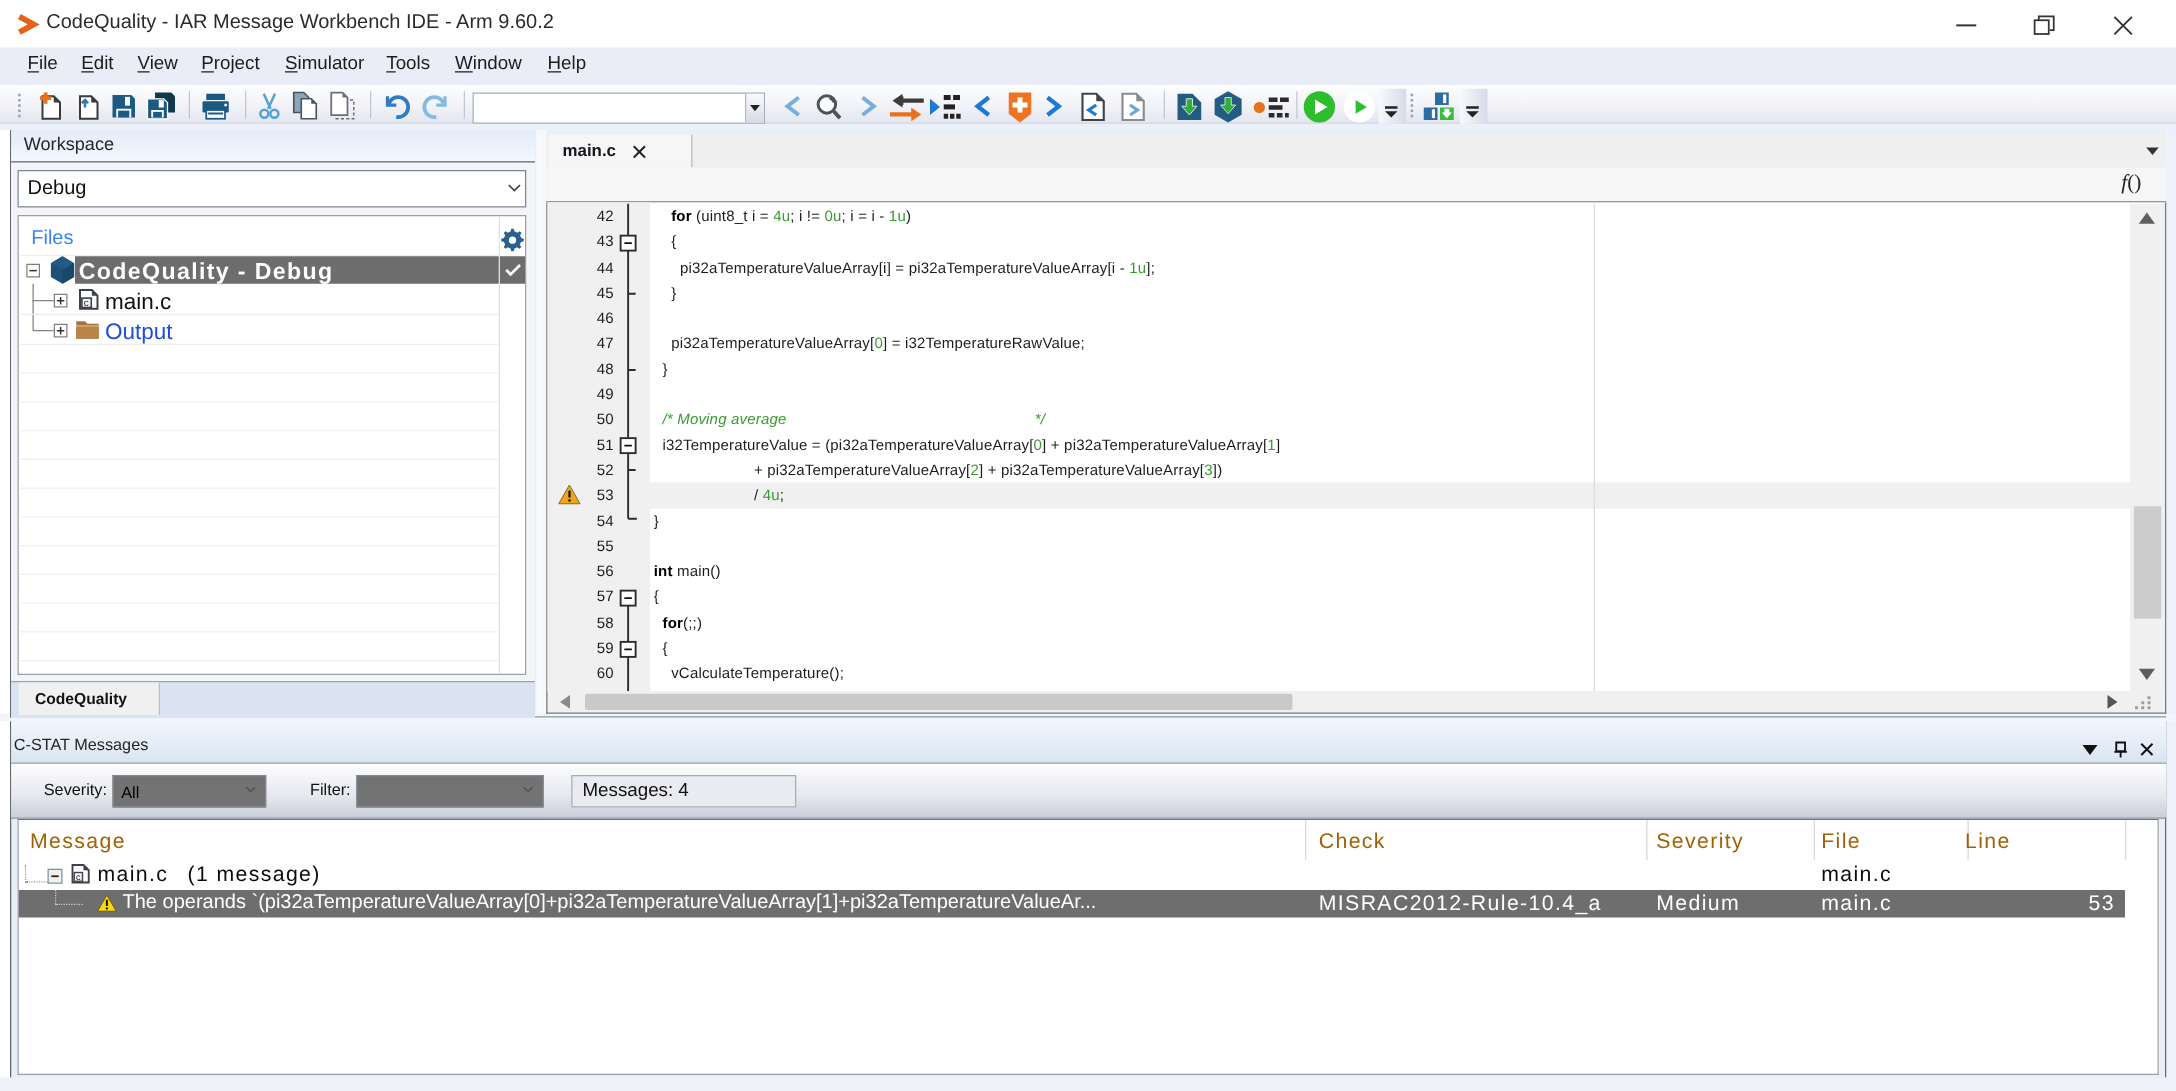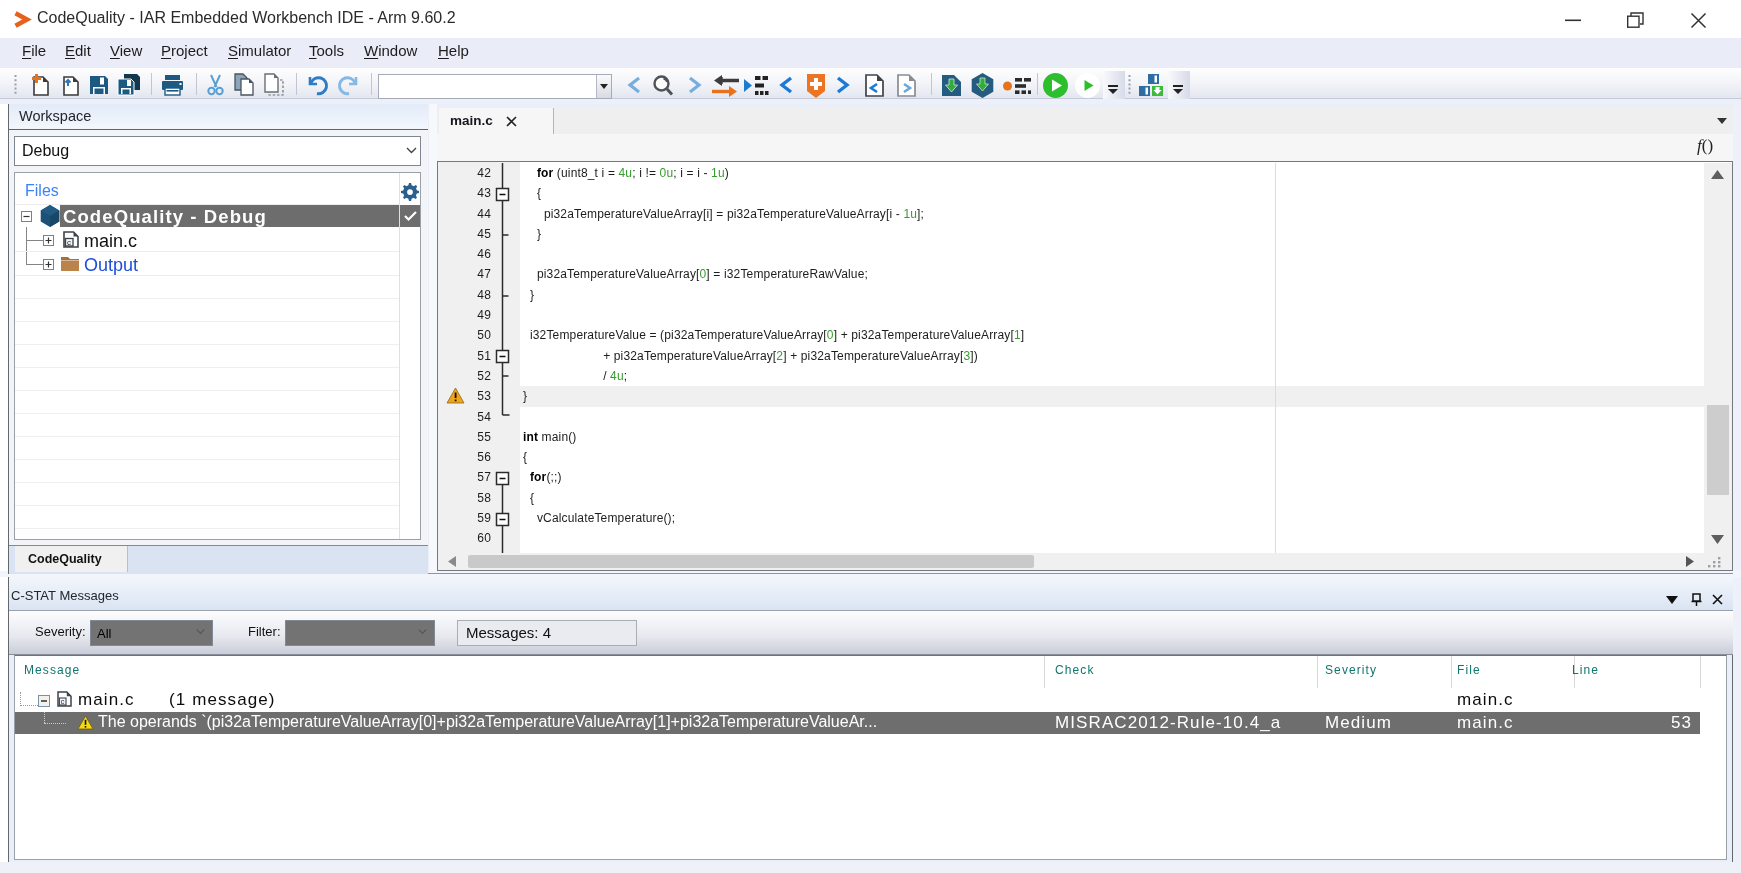--- a/index.html
+++ b/index.html
@@ -47,38 +47,38 @@
 #csPanel{left:8px;top:577px;width:1725px;height:285px;border-left:1px solid #63676e;border-right:1px solid #63676e;}
 #csHead{left:9px;top:577px;width:1724px;height:34px;background:linear-gradient(#f2f6fc,#d9e4f2);}
 #csHead .t{position:absolute;left:2px;top:11px;font-size:13px;color:#23262c;}
 #csBar{left:9px;top:610px;width:1724px;height:45px;background:linear-gradient(#fdfdfe,#e6e8ee 60%,#c9cdd8);border-top:1px solid #9aa1ad;border-bottom:1px solid #878e9a;}
 .cslbl{position:absolute;font-size:13px;color:#111;}
 .combo{position:absolute;background:#737373;border:1px solid #808a97;height:26px;}
 .combo .chev{position:absolute;right:7px;top:6px;width:9px;height:9px;}
 #msgbox{left:457px;top:620px;width:180px;height:26px;background:#e9ebf0;border:1px solid #a8adb6;font-size:15px;color:#111;padding:3px 0 0 8px;}
 #csTable{left:14px;top:655px;width:1713px;height:205px;background:#fff;border:1px solid #9aa0a8;border-top:1px solid #70757c;}
 .colsep{position:absolute;top:656px;width:1px;height:32px;background:#d8d8d8;}
-.chead{position:absolute;top:663px;font-size:12px;letter-spacing:1.1px;color:#0f766e;}
+.chead{position:absolute;top:663px;font-size:17px;letter-spacing:1.1px;color:#a16207;}
 #row2{left:15px;top:712px;width:1685px;height:22px;background:#6e6e6e;}
 .rtx{position:absolute;font-size:17px;letter-spacing:1.1px;color:#0c0c0c;}
 .rtx2{position:absolute;font-size:17px;letter-spacing:1.1px;color:#fff;top:713px;}
 #botstrip{left:0;top:862px;width:1741px;height:11px;background:#eef1f8;}
 svg{position:absolute;overflow:visible;}
 </style></head>
 <body>
 <div class="abs" id="clientbg"></div>
 <div class="abs" style="left:1733px;top:104px;width:8px;height:769px;background:#eef1f9;"></div>
 <div class="abs" style="left:429px;top:104px;width:8px;height:470px;background:#f6f8fc;"></div>
 <div class="abs" style="left:0px;top:571px;width:1741px;height:6px;background:#f2f5fb;"></div>
 <div class="abs" style="left:8px;top:573px;width:1725px;height:1px;background:#9096a0;"></div>
 <div class="abs" id="titlebar"></div>
 <svg id="logo" style="left:14px;top:11px" width="16" height="17" viewBox="0 0 16 17">
     <path d="M1.5 2.2 L13 8.5 L1.5 14.8" fill="none" stroke="#e8611a" stroke-width="4.6"></path>
   </svg>
-<div class="abs" id="title">CodeQuality - IAR Embedded Workbench IDE - Arm 9.60.2</div>
+<div class="abs" id="title">CodeQuality - IAR Message Workbench IDE - Arm 9.60.2</div>
 <svg style="left:1565px;top:19px" width="16" height="3" viewBox="0 0 16 3">
     <rect width="16" height="1.6" y="0.5" fill="#333"></rect>
   </svg>
 <svg style="left:1627px;top:12px" width="17" height="16" viewBox="0 0 17 16">
     <rect x="0.7" y="4.2" width="11.3" height="11" fill="none" stroke="#333" stroke-width="1.4"></rect>
     <path d="M4 4 L4 1 L16 1 L16 12 L13 12" fill="none" stroke="#333" stroke-width="1.4"></path>
   </svg>
 <svg style="left:1691px;top:13px" width="15" height="15" viewBox="0 0 15 15">
     <path d="M0.5 0.5 L14.5 14.5 M14.5 0.5 L0.5 14.5" stroke="#333" stroke-width="1.5"></path>
   </svg>
@@ -408,20 +408,21 @@
 59
 60</pre>
 <pre class="abs" id="codetext">    <b>for</b> (uint8_t i = <span class="g">4u</span>; i != <span class="g">0u</span>; i = i - <span class="g">1u</span>)
     {
       pi32aTemperatureValueArray[i] = pi32aTemperatureValueArray[i - <span class="g">1u</span>];
     }
 
     pi32aTemperatureValueArray[<span class="g">0</span>] = i32TemperatureRawValue;
   }
 
+  <span class="gi">/* Moving average                                                         */</span>
   i32TemperatureValue = (pi32aTemperatureValueArray[<span class="g">0</span>] + pi32aTemperatureValueArray[<span class="g">1</span>]
                        + pi32aTemperatureValueArray[<span class="g">2</span>] + pi32aTemperatureValueArray[<span class="g">3</span>])
                        / <span class="g">4u</span>;
 }
 
 <b>int</b> main()
 {
   <b>for</b>(;;)
   {
     vCalculateTemperature();</pre>
@@ -489,21 +490,21 @@
     <rect x="0.5" y="0.5" width="11" height="11" fill="#f4f1ea" stroke="#7a92a8"></rect>
     <path d="M3 6 L9 6" stroke="#222" stroke-width="1.4"></path>
   </svg>
 <svg style="left:57px;top:691px" width="15" height="16" viewBox="0 0 15 16">
     <path d="M1 1 L9.8 1 L14 5.2 L14 15 L1 15 Z" fill="#fdfdff" stroke="#3e4248" stroke-width="1.5"></path>
     <path d="M9.8 1 L9.8 5.2 L14 5.2 Z" fill="#3e4248"></path>
     <rect x="2.4" y="7" width="6.6" height="7" fill="#f3f7fb" stroke="#3e4248" stroke-width="1.1"></rect>
     <text x="3.6" y="13" font-size="7" fill="#222" font-family="Liberation Mono">c</text>
   </svg>
 <div class="rtx" style="left:78px;top:690px">main.c</div>
-<div class="rtx" style="left:169px;top:690px">(1 message)</div>
+<div class="rtx" style="left:150px;top:690px">(1 message)</div>
 <div class="rtx" style="left:1457px;top:690px">main.c</div>
 
 <div class="abs" id="row2"></div>
 <div class="abs" style="left:44px;top:712px;width:1px;height:11px;border-left:1px dotted #c9c9c9;"></div>
 <div class="abs" style="left:44px;top:723px;width:22px;height:1px;border-top:1px dotted #c9c9c9;"></div>
 <svg style="left:78px;top:716px" width="15" height="13" viewBox="0 0 15 13">
     <path d="M7.5 0 L15 13 L0 13 Z" fill="#f5d716" stroke="#6b5c08" stroke-width="0.8"></path>
     <rect x="6.7" y="3.8" width="1.6" height="5" fill="#111"></rect>
     <rect x="6.7" y="10" width="1.6" height="1.6" fill="#111"></rect>
   </svg>

